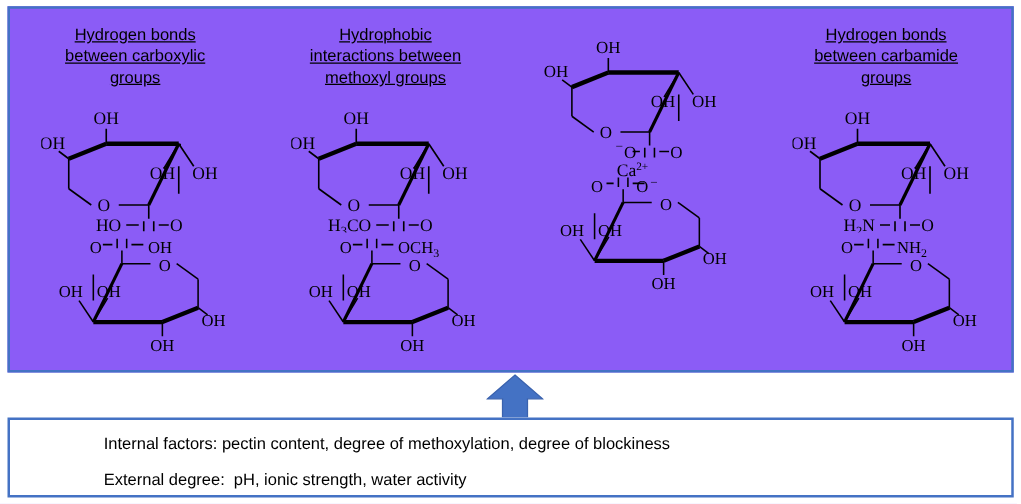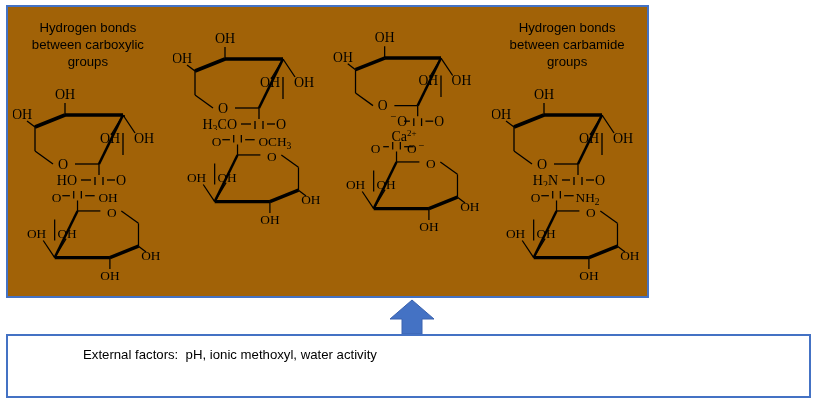--- a/index.html
+++ b/index.html
@@ -21,25 +21,26 @@
     left: 0; top: 0;
     width: 817px;
     height: 403px;
   }
 
   
   .top-panel {
     position: absolute;
     left: 6px;
     top: 5px;
-    width: 643px;
+    width: 805px;
     height: 293px;
     box-sizing: border-box;
     border: 2px solid #4472C4;
-    background: #a16207;
+    background: #8b5cf6;
+    text-decoration: underline;
   }
 
   .columns {
     display: flex;
     width: 100%;
     height: 100%;
     box-sizing: border-box;
   }
   .column {
     flex: 1 1 0;
@@ -188,20 +189,23 @@
             <text x="141" y="74" font-family="&quot;Liberation Serif&quot;, serif" font-size="14" fill="#000" text-anchor="middle">OH</text>
             <text x="53" y="50" font-family="&quot;Liberation Serif&quot;, serif" font-size="14" fill="#000" text-anchor="middle">OH</text>
             <text x="21" y="50" font-family="&quot;Liberation Serif&quot;, serif" font-size="14" fill="#000" text-anchor="middle">OH</text>
             <text x="86" y="13" font-family="&quot;Liberation Serif&quot;, serif" font-size="14" fill="#000" text-anchor="start">OH</text>
             <text x="42" y="13" font-family="&quot;Liberation Serif&quot;, serif" font-size="14" fill="#000" text-anchor="middle">O</text>
           </svg>
         </div>
       </div>
 
       <div class="column">
+        <div class="col-title">Hydrophobic
+interactions between
+methoxyl groups</div>
         <div class="struct-stack">
           <svg width="150" height="105" viewBox="0 0 150 105">
             <g fill="none" stroke="#000" stroke-width="1.3">
               <path d="M22 46 L22 70"></path>
                 <path d="M22 70 L40 83"></path>
               <path d="M62 83 L86 83"></path>
                 <path d="M110 52 L110 74"></path>
             </g>
             <g fill="none" stroke="#000" stroke-width="3.6">
               <path d="M22 46 L52 34"></path>
@@ -428,16 +432,17 @@
     </div>
   </div>
 
   <div class="arrow-wrap">
     <svg width="46" height="35" viewBox="0 0 46 35">
       <polygon points="23,1 45,20 33,20 33,35 13,35 13,20 1,20" fill="#4472C4" stroke="#3A62AE" stroke-width="1"></polygon>
     </svg>
   </div>
 
   <div class="bottom-panel">
-    <div class="factor-line">External factors:  pH, ionic methoxyl, water activity</div>
+    <div class="factor-line">Internal factors: pectin content, degree of methoxylation, degree of blockiness</div>
+    <div class="factor-line">External degree:  pH, ionic strength, water activity</div>
   </div>
 
 </div>
 
 </body></html>

